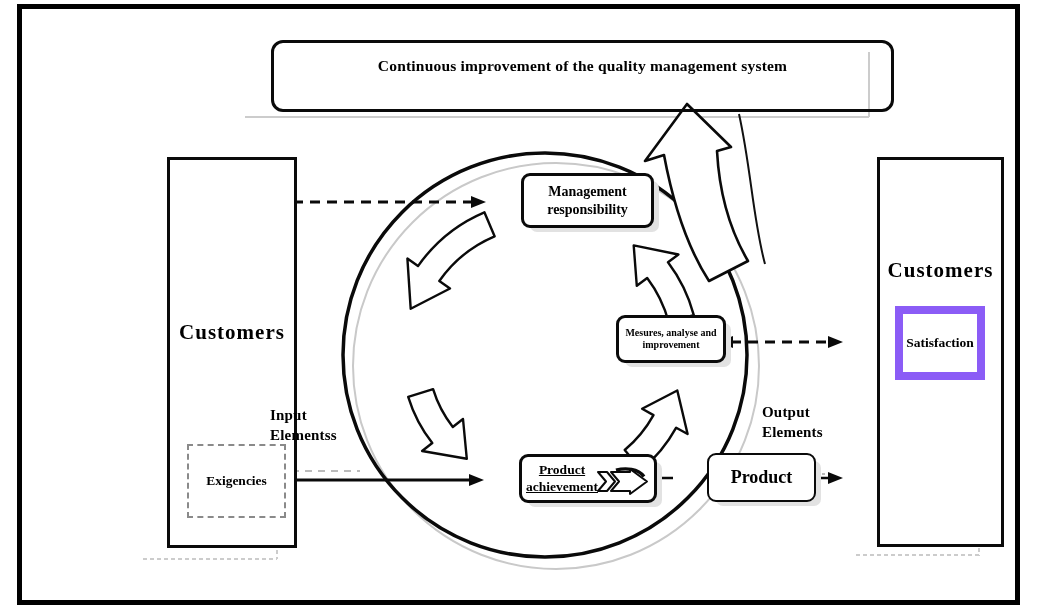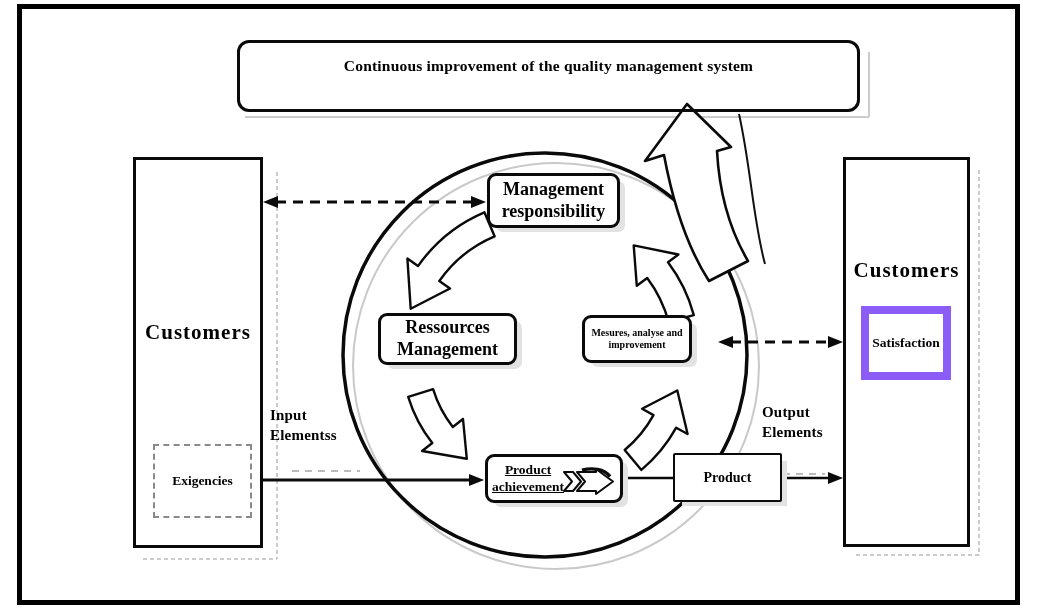--- a/index.html
+++ b/index.html
@@ -10,21 +10,21 @@
   }
   #frame{
     position:absolute;left:17px;top:4px;width:1003px;height:601px;
     border:5px solid #000;box-sizing:border-box;background:transparent;
   }
   #diagram-svg{position:absolute;left:0;top:0;z-index:1;}
   .box{
     position:absolute;box-sizing:border-box;background:#fff;
     border:3px solid #0a0a0a;z-index:2;
     display:flex;align-items:center;justify-content:center;
-    text-align:center;font-weight:bold;line-height:1.22;
+    text-align:center;font-weight:bold;line-height:1.22;margin-left:34px;
   }
   .rounded{border-radius:10px;}
   .nodeshadow{box-shadow:7px 6px 0 -2px #e2e2e2;}
   
   #banner{
     left:237px;top:40px;width:623px;height:72px;border-radius:12px;
     background:transparent;align-items:flex-start;padding-top:14px;
     font-size:15.5px;letter-spacing:.2px;z-index:3;
   }
   .customer-box{width:130px;border-width:3px;background:#fff;}
@@ -36,26 +36,26 @@
   }
   #customers-left .customer-title{top:160px;}
   #customers-right .customer-title{top:98px;}
   .inner-box{
     position:absolute;box-sizing:border-box;background:#fff;
     display:flex;align-items:center;justify-content:center;
     font-size:13.5px;font-weight:bold;text-align:center;
   }
   #exigencies{left:17px;top:284px;width:99px;height:74px;border:2px dashed #8a8a8a;}
   #satisfaction{left:15px;top:146px;width:90px;height:74px;border:8px solid #8b5cf6;}
-  .node{font-size:18px;border-radius:9px;}
+  .node{font-size:14px;border-radius:9px;}
   #node-management{left:487px;top:173px;width:133px;height:55px;}
   #node-resources{left:378px;top:313px;width:139px;height:52px;}
   #node-measures{left:582px;top:315px;width:110px;height:48px;font-size:10px;}
   #node-achievement{left:485px;top:454px;width:138px;height:49px;padding-right:52px;font-size:13.5px;text-decoration:underline;}
-  #node-product{left:673px;top:453px;width:109px;height:49px;font-size:14px;border-width:2.5px;border-radius:2px;}
+  #node-product{left:673px;top:453px;width:109px;height:49px;font-size:18px;border-width:2.5px;border-radius:9px;}
   .flow-label{
     position:absolute;z-index:2;font-weight:bold;
     font-size:15px;line-height:1.3;letter-spacing:.2px;
   }
   #input-label{left:270px;top:406px;width:88px;}
   #output-label{left:762px;top:403px;width:88px;}
   #achievement-arrow{position:absolute;right:4px;top:10px;width:56px;height:29px;}
 </style>
 </head>
 <body>
@@ -124,23 +124,20 @@
   <div class="box customer-box" id="customers-right">
     <span class="customer-title">Customers</span>
     <div class="inner-box" id="satisfaction">
       <span>Satisfaction</span>
     </div>
   </div>
 
   <div class="box node rounded nodeshadow" id="node-management">
     <span>Management responsibility</span>
   </div>
-  <div class="box node rounded nodeshadow" id="node-resources">
-    <span>Ressources Management</span>
-  </div>
   <div class="box node rounded nodeshadow" id="node-measures">
     <span>Mesures, analyse and improvement</span>
   </div>
   <div class="box node rounded nodeshadow" id="node-achievement">
     <span>Product achievement</span>
     <svg id="achievement-arrow" viewBox="0 0 56 29">
       <path d="M4,5 L13,5 L21,14.5 L13,24 L4,24 L12,14.5 Z" fill="#fff" stroke="#0a0a0a" stroke-width="2" stroke-linejoin="round"></path>
       <path d="M17,5 L36,5 L36,2 L53,14.5 L36,27 L36,24 L17,24 L25,14.5 Z" fill="#fff" stroke="#0a0a0a" stroke-width="2" stroke-linejoin="round"></path>
       <path d="M22,3.2 C32,0.4 44,1.8 50,9.5" fill="none" stroke="#0a0a0a" stroke-width="3.4"></path>
     </svg>

